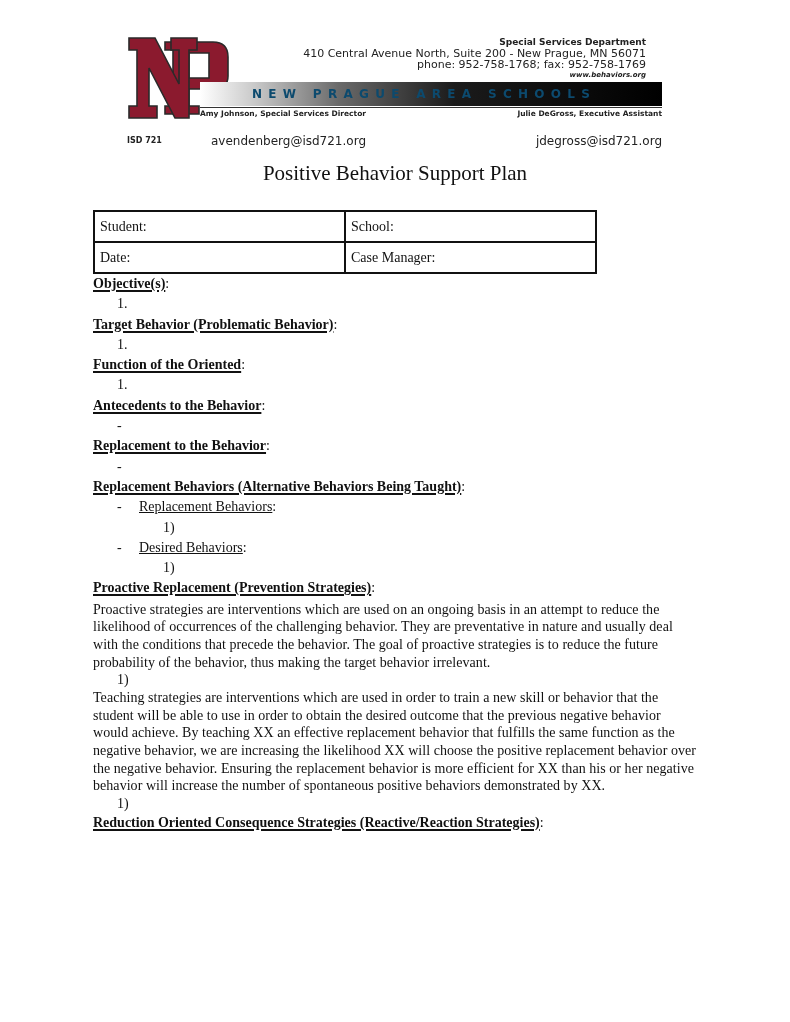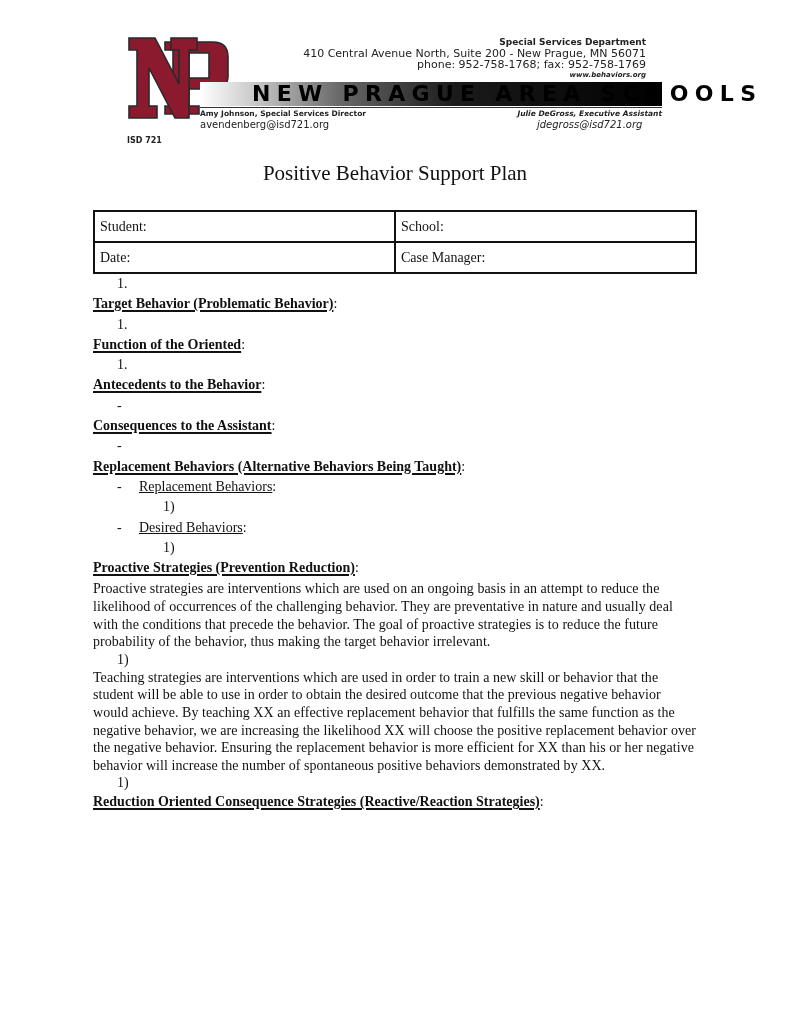--- a/index.html
+++ b/index.html
@@ -6,35 +6,35 @@
     body { width: 790px; height: 1022px; position: relative; overflow: hidden; font-family: "Liberation Serif", serif; color: #111; }
 
     
     .letterhead { position: absolute; left: 0; top: 0; width: 790px; height: 140px; }
     .logo { position: absolute; left: 127px; top: 34px; width: 102px; height: 100px; }
     .logo svg { display: block; }
     .isd { position: absolute; left: 127px; top: 92px; font-family: "DejaVu Sans", sans-serif; font-weight: bold; font-size: 8px; color: #222; margin-top: 44px; }
     .banner { position: absolute; left: 200px; top: 82px; width: 462px; height: 24px;
       background: linear-gradient(to right, #ffffff 0%, #c8c8c8 12%, #6a6a6a 30%, #1b1b1b 55%, #000 100%); }
     .banner-underline { position: absolute; left: 200px; top: 107px; width: 462px; height: 1px; background: #333; }
-    .banner-text { position: absolute; left: 252px; top: 83px; font-family: "DejaVu Sans", sans-serif; font-weight: bold; font-size: 22px; letter-spacing: 6.3px; color: #000000; white-space: nowrap; line-height: 22px; }
+    .banner-text { position: absolute; left: 252px; top: 83px; font-family: "DejaVu Sans", sans-serif; font-weight: bold; font-size: 12px; letter-spacing: 6.3px; color: #0c4a6e; white-space: nowrap; line-height: 22px; }
     .dept-block { position: absolute; right: 144px; top: 36px; text-align: right; font-family: "DejaVu Sans", sans-serif; color: #222; }
     .dept-title { font-size: 9px; font-weight: bold; line-height: 12px; }
     .dept-line { font-size: 11px; line-height: 11px; }
     .dept-web { font-size: 7px; line-height: 10px; font-style: italic; font-weight: bold; }
-    .contact-left { position: absolute; left: 200px; top: 109px; font-family: "DejaVu Sans", sans-serif; color: #222; }
-    .contact-right { position: absolute; right: 128px; top: 109px; text-align: center; font-family: "DejaVu Sans", sans-serif; color: #222; font-style: italic; }
+    .contact-left { position: absolute; left: 200px; top: 109px; font-family: "DejaVu Sans", sans-serif; color: #222; text-align: right; }
+    .contact-right { position: absolute; right: 128px; top: 109px; text-align: right; font-family: "DejaVu Sans", sans-serif; color: #222; }
     .contact-name { font-size: 7.5px; line-height: 10px; font-weight: bold; }
-    .contact-email { font-size: 10px; line-height: 12px; }
+    .contact-email { font-size: 12px; line-height: 12px; margin-top: 16px; }
 
     
     .doc-title { position: absolute; left: 0; width: 790px; top: 160px; text-align: center; font-size: 21px; line-height: 26px; }
 
     
-    .info-table { position: absolute; left: 93px; top: 210px; width: 604px; border-collapse: collapse; }
+    .info-table { position: absolute; left: 93px; top: 210px; width: 504px; border-collapse: collapse; }
     .info-table td { border: 2px solid #111; height: 29px; padding: 0 0 0 5px; font-size: 14px; vertical-align: middle; width: 50%; }
 
     
     .body { position: absolute; left: 93px; top: 274px; width: 605px; font-size: 14px; line-height: 20.3px; }
     .sec-head { font-weight: bold; }
     .sec-head .u { text-decoration: underline; text-decoration-thickness: 1.5px; text-underline-offset: 2px; }
     .item { padding-left: 24px; }
     .dash-item { padding-left: 24px; }
     .dash-item .dash { display: inline-block; width: 22px; }
     .dash-item .u { text-decoration: underline; }
@@ -88,41 +88,42 @@
   </tr>
   <tr>
     <td>Date:</td>
     <td>Case Manager:</td>
   </tr>
 </tbody>
   </table>
 
 <div class="body">
 
+  <div class="sec-head"><span class="u">Objective(s)</span><span style="font-weight:normal">:</span></div>
   <div class="item">1.</div>
 
   <div class="sec-head"><span class="u">Target Behavior (Problematic Behavior)</span><span style="font-weight:normal">:</span></div>
   <div class="item">1.</div>
 
   <div class="sec-head"><span class="u">Function of the Oriented</span><span style="font-weight:normal">:</span></div>
   <div class="item">1.</div>
 
   <div class="sec-head"><span class="u">Antecedents to the Behavior</span><span style="font-weight:normal">:</span></div>
   <div class="item">-</div>
 
-  <div class="sec-head"><span class="u">Consequences to the Assistant</span><span style="font-weight:normal">:</span></div>
+  <div class="sec-head"><span class="u">Replacement to the Behavior</span><span style="font-weight:normal">:</span></div>
   <div class="item">-</div>
 
   <div class="sec-head"><span class="u">Replacement Behaviors (Alternative Behaviors Being Taught)</span><span style="font-weight:normal">:</span></div>
   <div class="dash-item"><span class="dash">-</span><span class="u">Replacement Behaviors</span><span>:</span></div>
   <div class="subitem">1)</div>
   <div class="dash-item"><span class="dash">-</span><span class="u">Desired Behaviors</span><span>:</span></div>
   <div class="subitem">1)</div>
 
-  <div class="sec-head"><span class="u">Proactive Strategies (Prevention Reduction)</span><span style="font-weight:normal">:</span></div>
+  <div class="sec-head"><span class="u">Proactive Replacement (Prevention Strategies)</span><span style="font-weight:normal">:</span></div>
   <div class="gap-s"></div>
   <div class="para">Proactive strategies are interventions which are used on an ongoing basis in an attempt to reduce the likelihood of occurrences of the challenging behavior. They are preventative in nature and usually deal with the conditions that precede the behavior. The goal of proactive strategies is to reduce the future probability of the behavior, thus making the target behavior irrelevant.</div>
   <div class="para-item">1)</div>
 
   <div class="para">Teaching strategies are interventions which are used in order to train a new skill or behavior that the student will be able to use in order to obtain the desired outcome that the previous negative behavior would achieve. By teaching XX an effective replacement behavior that fulfills the same function as the negative behavior, we are increasing the likelihood XX will choose the positive replacement behavior over the negative behavior. Ensuring the replacement behavior is more efficient for XX than his or her negative behavior will increase the number of spontaneous positive behaviors demonstrated by XX.</div>
   <div class="para-item">1)</div>
 
   <div class="sec-head"><span class="u">Reduction Oriented Consequence Strategies (Reactive/Reaction Strategies)</span><span style="font-weight:normal">:</span></div>
   <div class="gap-s"></div>
 </div>

